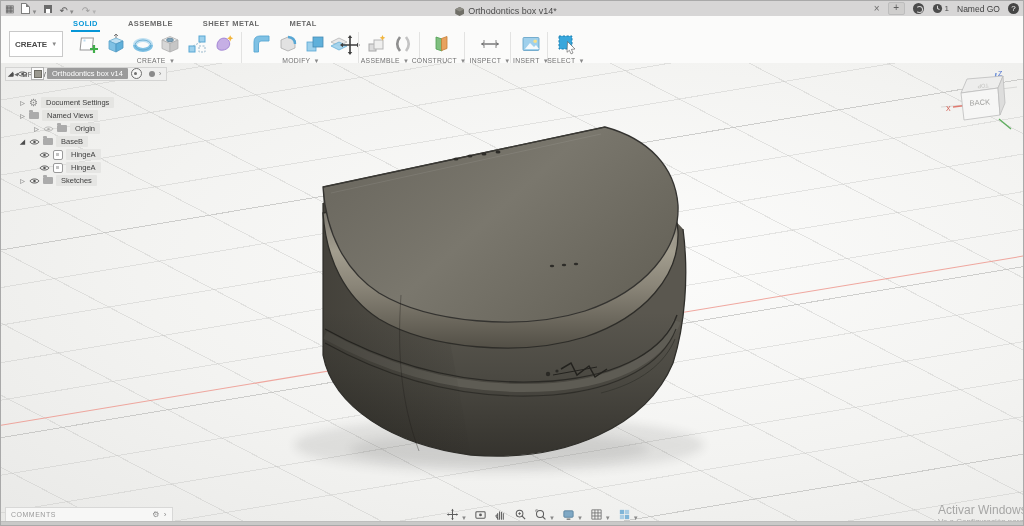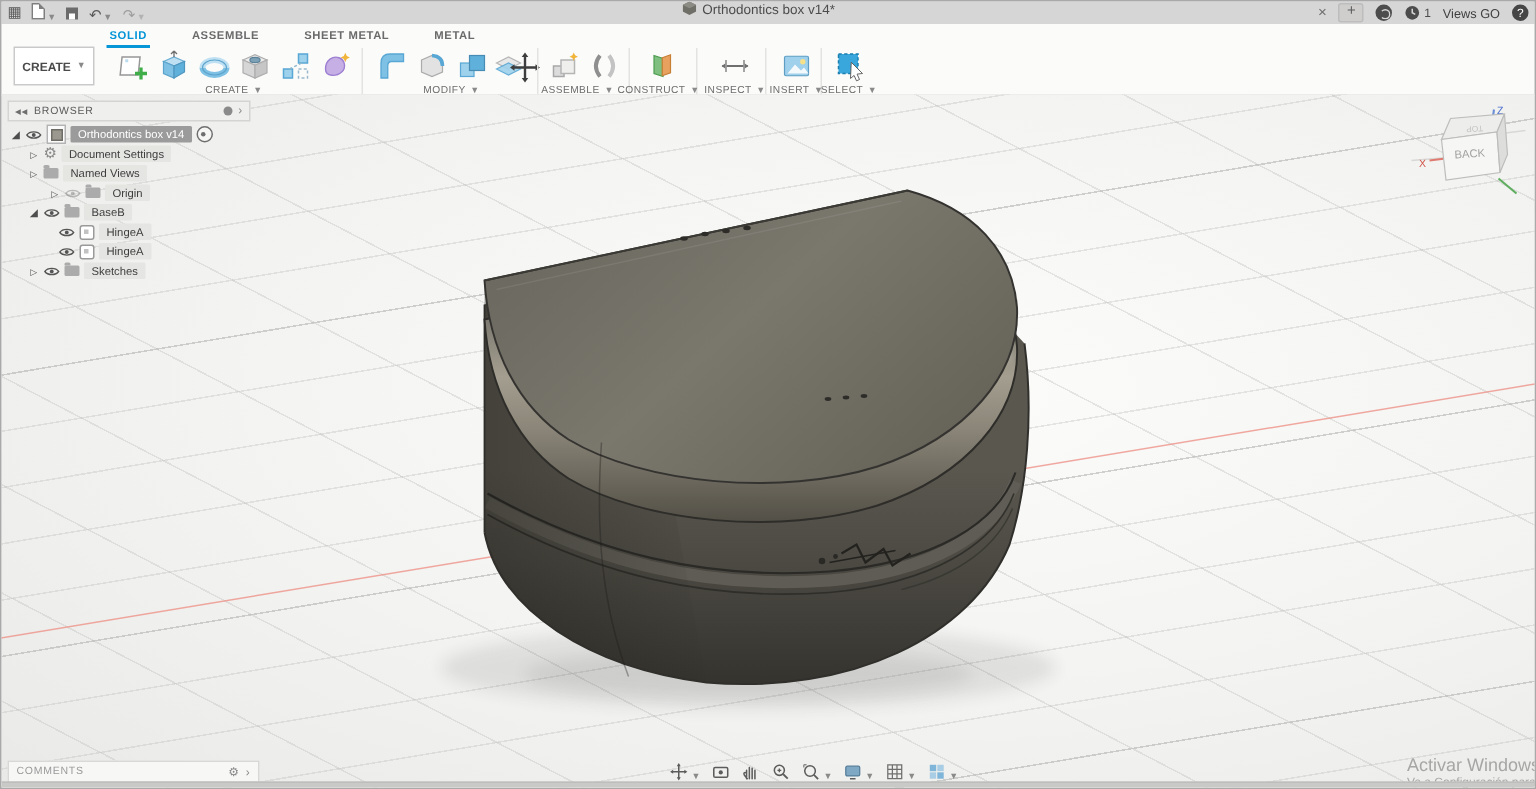--- a/index.html
+++ b/index.html
@@ -9,21 +9,21 @@
   
   .titlebar{position:absolute;left:0;top:0;width:100%;height:15px;background:#d7d6d6;
             border-bottom:1px solid #c6c5c5;}
   .qat{position:absolute;left:4px;top:1px;display:flex;align-items:center;gap:7px;height:13px;}
   .qat .glyph{font-size:10px;color:#5a5a5a;line-height:13px;}
   .caret{font-size:6px;color:#8a8a8a;margin-left:1px;}
   .file-glyph{width:7px;height:9px;background:#fff;border:1px solid #7e7e7e;display:inline-block;position:relative;}
   .file-glyph::after{content:"";position:absolute;right:-1px;top:-1px;border:2px solid #d7d6d6;border-left-color:#7e7e7e;border-bottom-color:#7e7e7e;}
   .save-glyph{width:8px;height:8px;background:#6b6b6b;display:inline-block;position:relative;}
   .save-glyph::after{content:"";position:absolute;left:2px;bottom:0;width:4px;height:4px;background:#fff;}
-  .doc-title{position:absolute;left:50%;top:0;transform:translateX(-56%);height:15px;display:flex;align-items:flex-start;gap:4px;
+  .doc-title{position:absolute;left:50%;top:0;transform:translateX(-56%);height:15px;display:flex;align-items:flex-end;gap:4px;
              font-size:9px;color:#4c4c4c;}
   .tab-right{position:absolute;right:4px;top:0;height:15px;display:flex;align-items:center;gap:8px;}
   .closex{font-size:10px;color:#6d6d6d;line-height:10px;}
   .newtab{width:15px;height:11px;border:1px solid #bdbdbd;border-radius:2px;background:#cfcecd;
           font-size:10px;color:#5d5d5d;text-align:center;line-height:10px;}
   .circ-ic{width:11px;height:11px;border-radius:50%;background:#4c4c4c;position:relative;display:inline-block;}
   .circ-ic.ext::after{content:"";position:absolute;left:3px;top:3px;width:5px;height:5px;border-radius:50%;border:1.5px solid #d7d6d6;border-left-color:transparent;}
   .notif{display:flex;align-items:center;gap:2px;font-size:8px;color:#4c4c4c;}
   .user{font-size:8.5px;color:#3f3f3f;}
   .help{width:11px;height:11px;border-radius:50%;background:#454545;color:#fff;font-size:8px;text-align:center;line-height:11px;}
@@ -106,21 +106,21 @@
     <span class="closex">×</span>
     <span class="newtab">+</span>
     <span class="circ-ic ext"></span>
     <span class="notif">
       <svg width="11" height="11" viewBox="0 0 12 12">
           <circle cx="6" cy="6" r="5" fill="#4c4c4c"></circle>
           <path d="M6 3v3l2.2 1.2" stroke="#d7d6d6" stroke-width="1.1" fill="none"></path>
         </svg>
       <span>1</span>
     </span>
-    <span class="user">Views GO</span>
+    <span class="user">Named GO</span>
     <span class="help">?</span>
   </div>
 </div>
 
 <div class="ribbon">
   <div class="wtabs">
     <span class="wtab active">SOLID</span>
     <span class="wtab">ASSEMBLE</span>
     <span class="wtab">SHEET METAL</span>
     <span class="wtab">METAL</span>
@@ -310,21 +310,21 @@
 
   <div class="browser">
     <div class="bheader">
       <span style="font-size:5px;color:#6e6e6e">◀◀</span>
       <span>BROWSER</span>
       <span class="spring"></span>
       <span class="dotic"></span>
       <span class="chev">›</span>
     </div>
 
-    <div class="trow" style="left:2px;top:16px">
+    <div class="trow" style="left:2px;top:0">
       <span class="arrow-e">◢</span>
       <svg class="eye" viewBox="0 0 12 8">
           <path d="M1 4C3 1 9 1 11 4 9 7 3 7 1 4Z" fill="none" stroke="#555" stroke-width="1"></path>
           <circle cx="6" cy="4" r="1.4" fill="#555"></circle>
         </svg>
       <span class="compbox">
           <span class="cubemini"></span>
         </span>
       <span class="chip sel">Orthodontics box v14</span>
       <span class="radio"></span>

